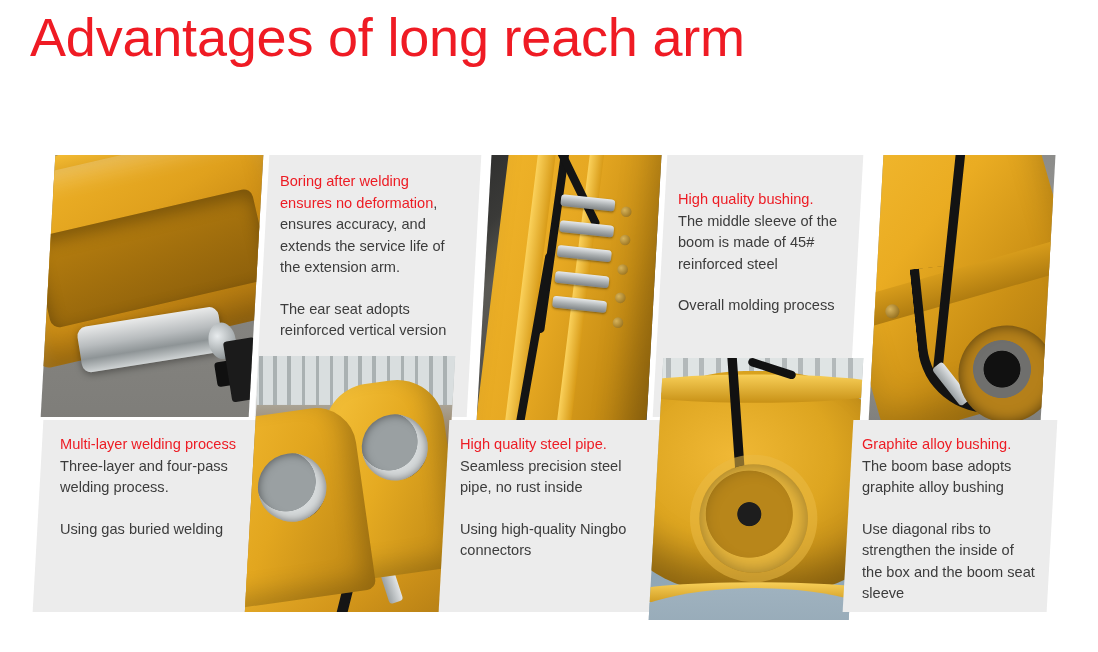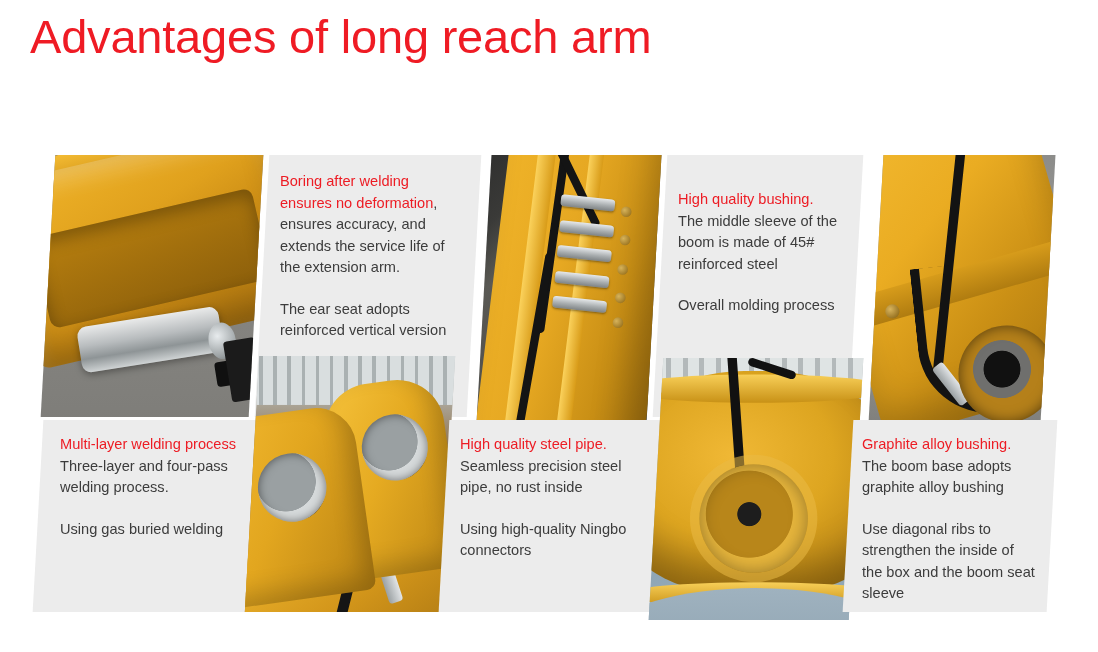--- a/index.html
+++ b/index.html
@@ -9,21 +9,21 @@
     background:#ffffff;
     font-family:"Liberation Sans","DejaVu Sans",sans-serif;
     overflow:hidden;
     position:relative;
   }
 
   
   #header{position:absolute;left:30px;top:10px;width:1040px;}
   #title-en{
     color:#ef1b24;
-    font-size:47px;
+    font-size:54px;
     line-height:54px;
     font-weight:400;
     letter-spacing:-0.2px;
     white-space:nowrap;
   }
   #title-zh{
     color:#1f4e6b;
     font-size:42px;
     line-height:48px;
     font-weight:400;

